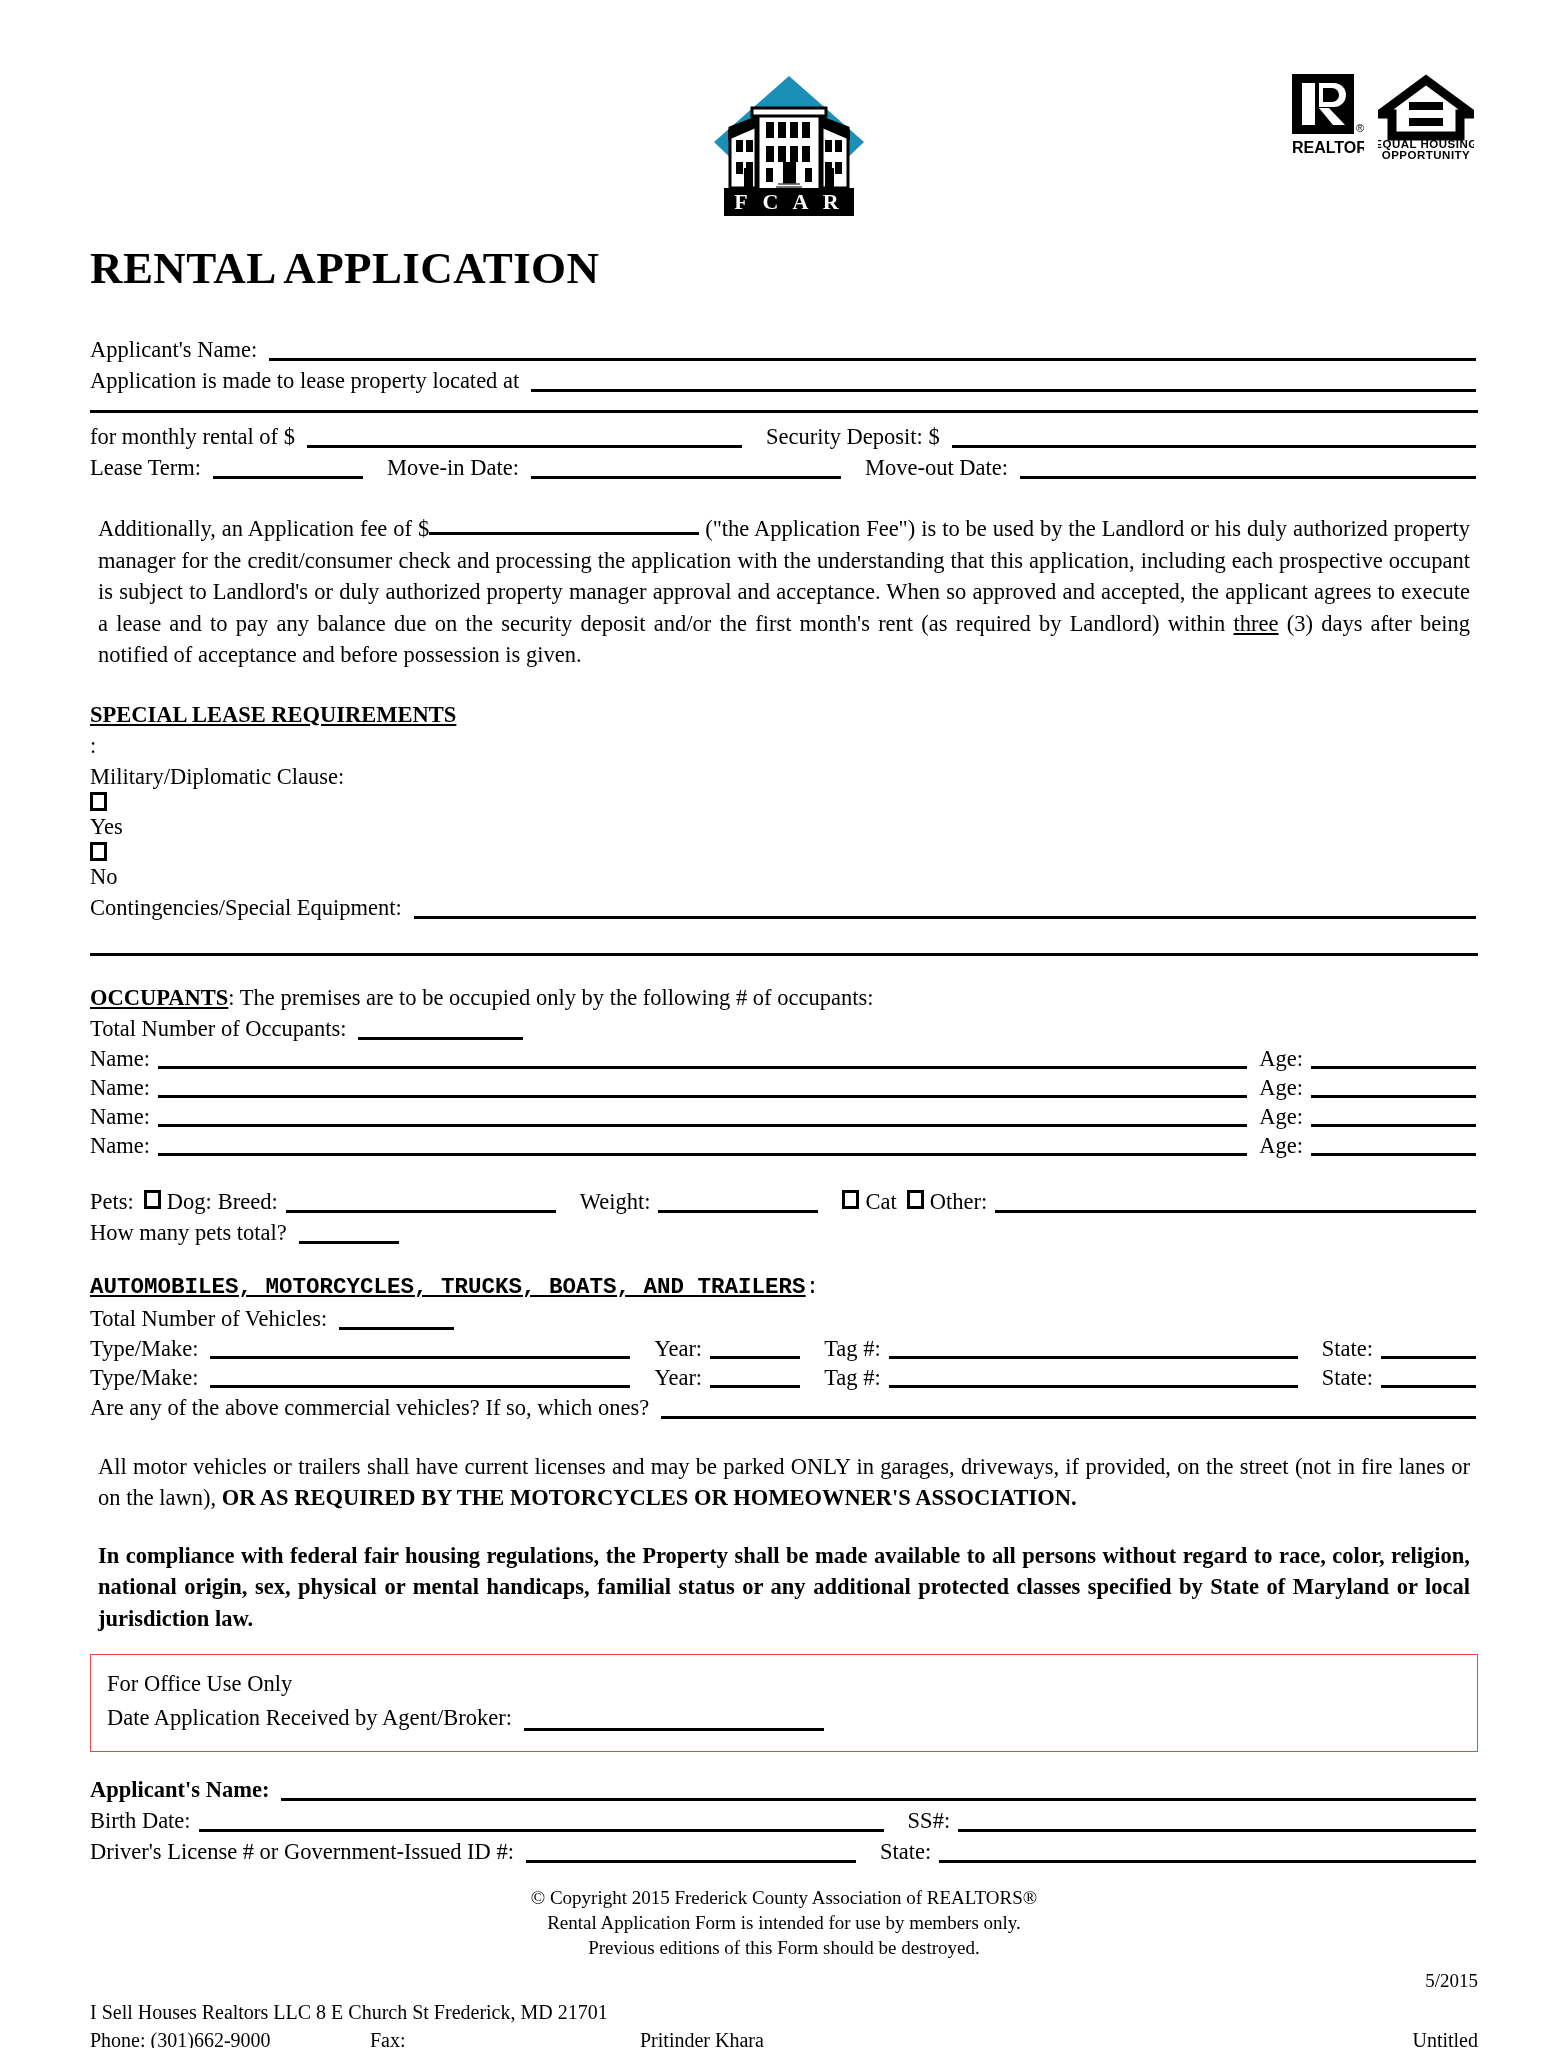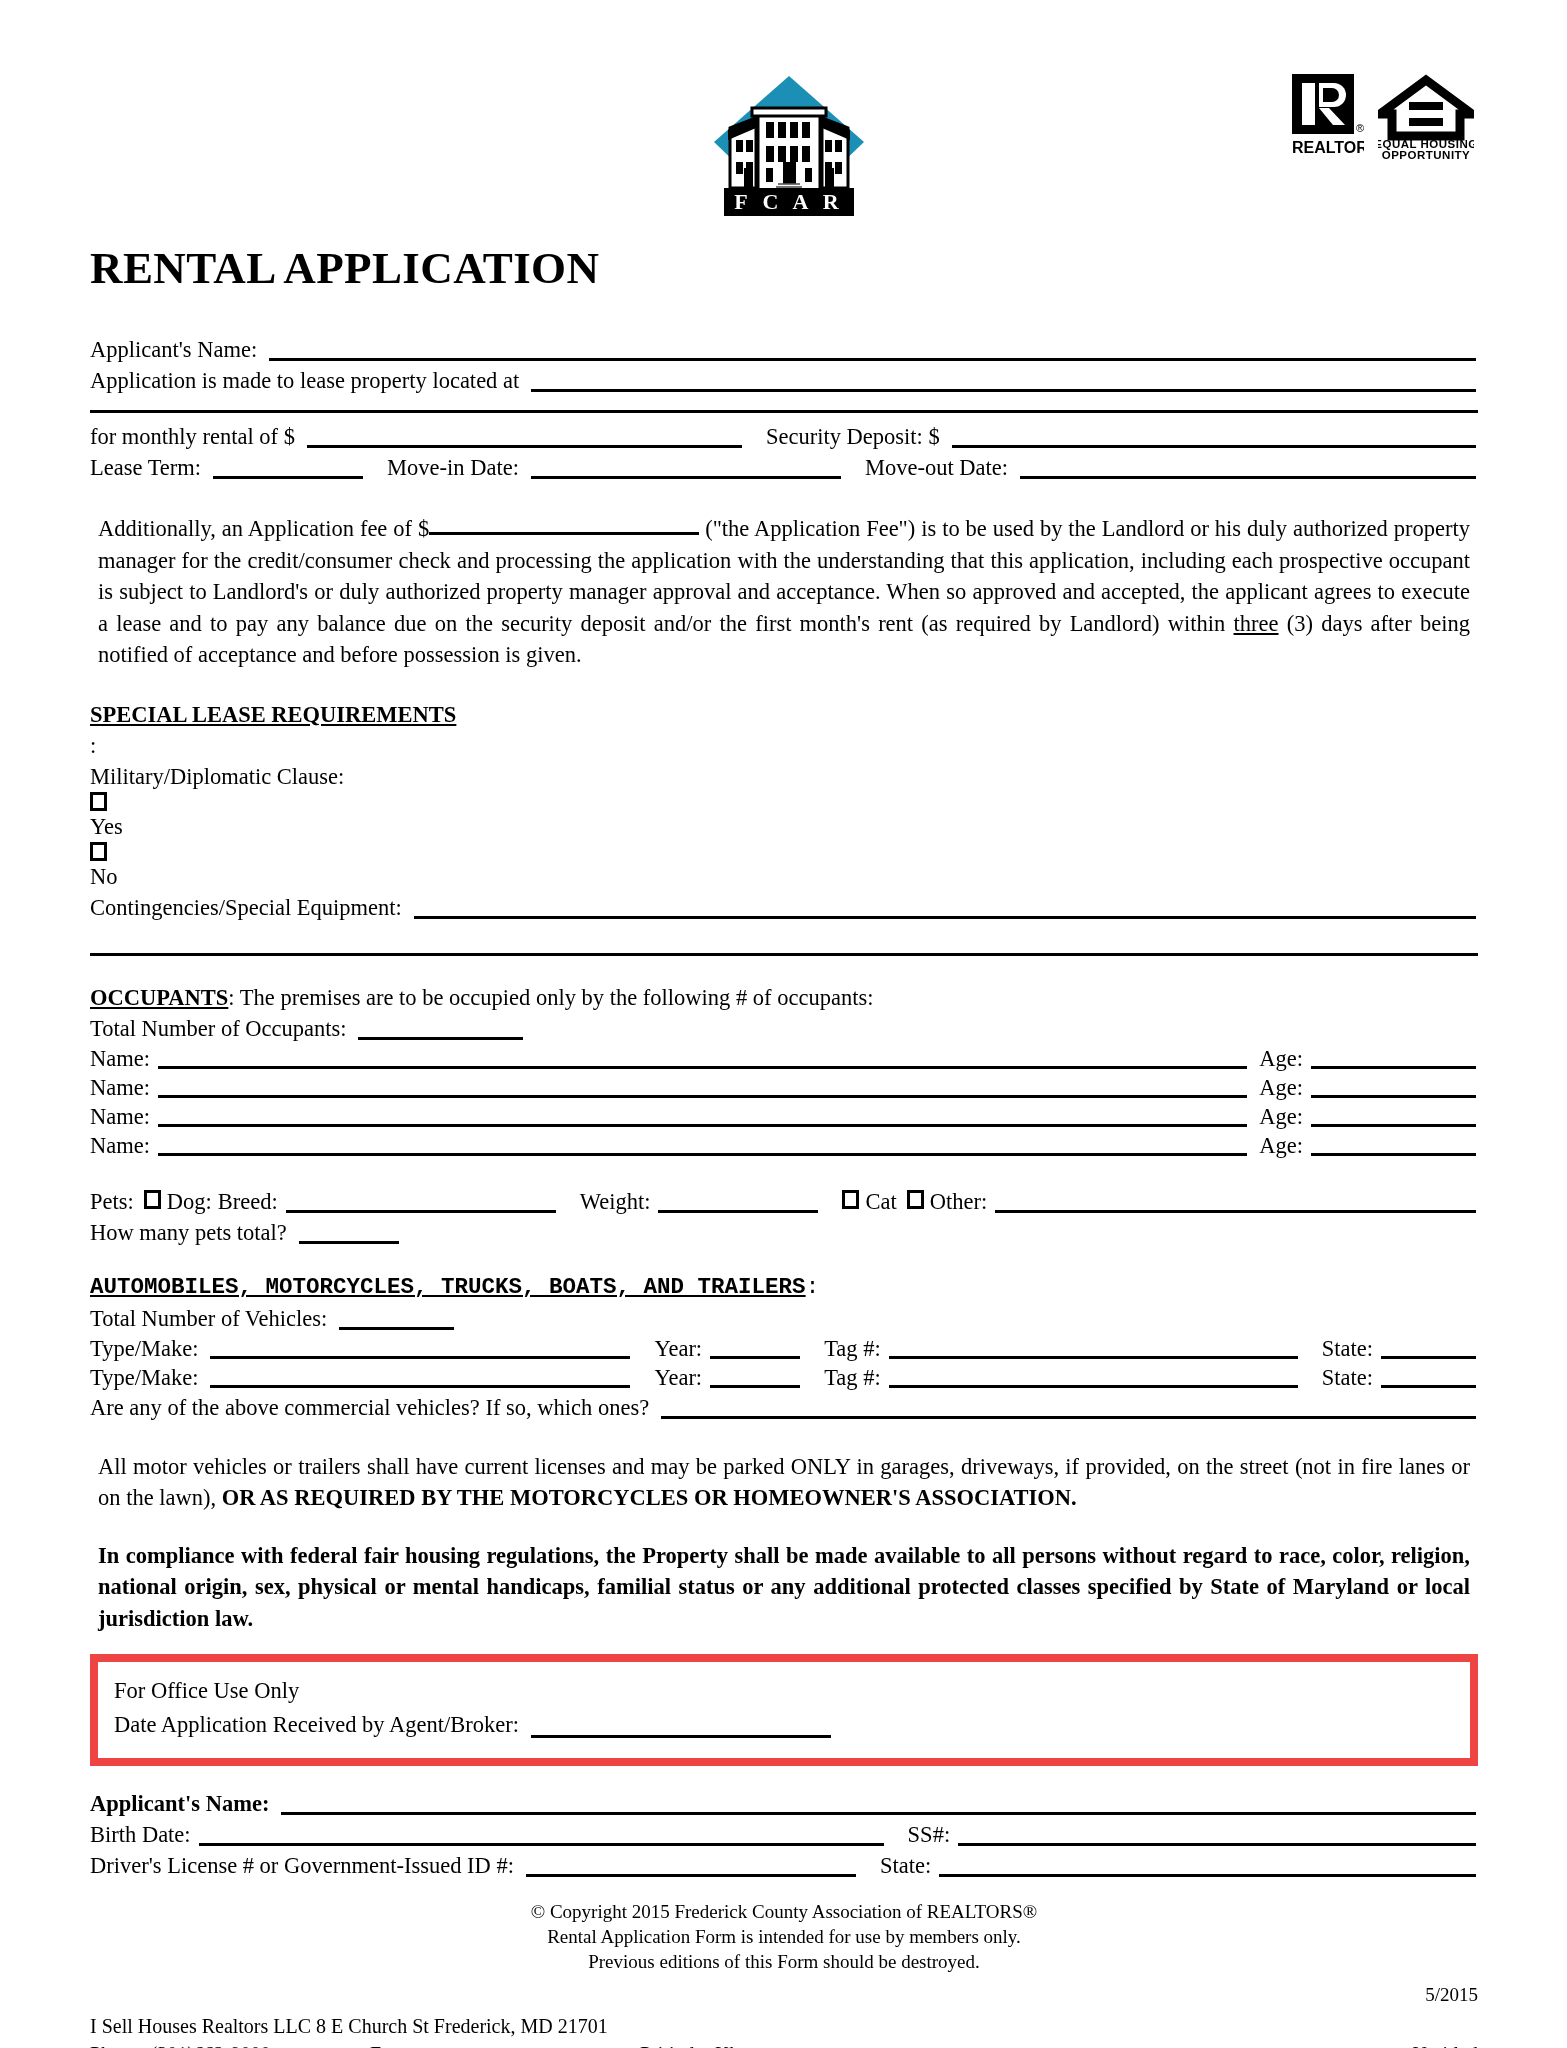--- a/index.html
+++ b/index.html
@@ -128,21 +128,21 @@
     width: 17px;
     height: 19px;
     border: 3px solid #000;
     box-sizing: border-box;
     vertical-align: -3px;
     background: #fff;
   }
 
   
   .office-box {
-    border: 8px solid #ef4444;
+    border: 1px solid #ef4444;
     padding: 12px 16px 16px 16px;
     margin-top: 20px;
   }
   .office-box .row { line-height: 34px; }
 
   
   .copyright {
     text-align: center;
     font-size: 19px;
     line-height: 25px;

